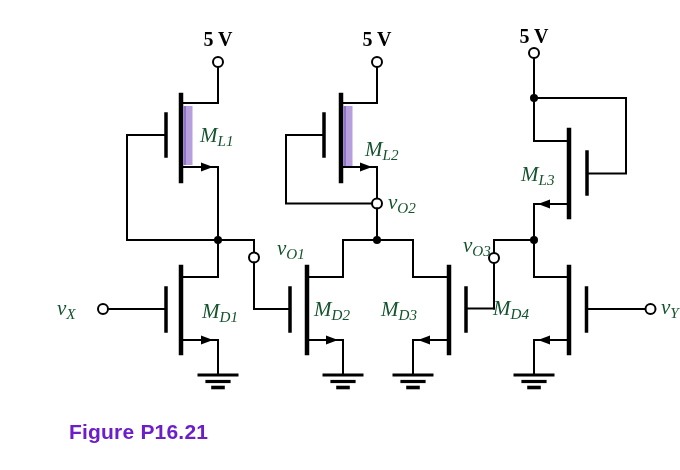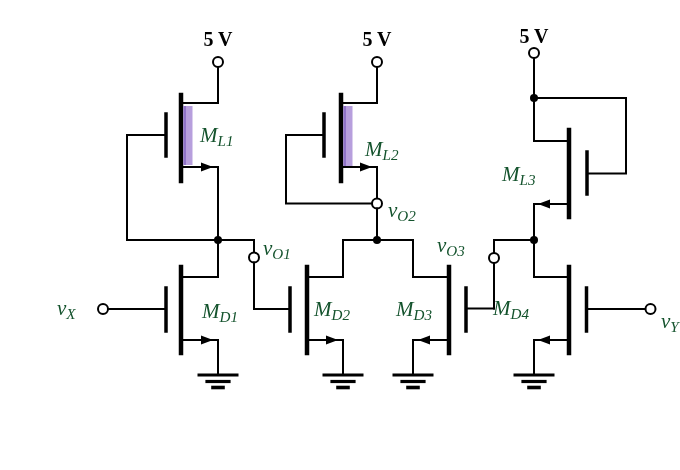--- a/index.html
+++ b/index.html
@@ -148,26 +148,27 @@
       </g>
     </g>
   </svg>
 
   <span class="supply" style="left:197px; top:39px">5 V</span>
   <span class="supply" style="left:356px; top:39px">5 V</span>
   <span class="supply" style="left:513px; top:36px">5 V</span>
 
   <span class="lbl" style="left:179px; top:137px"><span>M</span><span class="sub">L1</span></span>
   <span class="lbl" style="left:344px; top:151px"><span>M</span><span class="sub">L2</span></span>
-  <span class="lbl" style="left:481px; top:176px"><span>M</span><span class="sub">L3</span></span>
+  <span class="lbl" style="left:500px; top:176px"><span>M</span><span class="sub">L3</span></span>
   <span class="lbl" style="left:181px; top:313px"><span>M</span><span class="sub">D1</span></span>
   <span class="lbl" style="left:293px; top:311px"><span>M</span><span class="sub">D2</span></span>
-  <span class="lbl" style="left:375px; top:311px"><span>M</span><span class="sub">D3</span></span>
+  <span class="lbl" style="left:360px; top:311px"><span>M</span><span class="sub">D3</span></span>
   <span class="lbl" style="left:472px; top:310px"><span>M</span><span class="sub">D4</span></span>
 
-  <span class="lbl" style="left:242px; top:250px"><span>v</span><span class="sub">O1</span></span>
-  <span class="lbl" style="left:367px; top:212px"><span>v</span><span class="sub">O2</span></span>
-  <span class="lbl" style="left:416px; top:247px"><span>v</span><span class="sub">O3</span></span>
+  <span class="lbl" style="left:256px; top:250px"><span>v</span><span class="sub">O1</span></span>
+  <span class="lbl" style="left:367px; top:204px"><span>v</span><span class="sub">O2</span></span>
+  <span class="lbl" style="left:442px; top:247px"><span>v</span><span class="sub">O3</span></span>
 
   <span class="lbl" style="left:36px; top:310px"><span>v</span><span class="sub">X</span></span>
-  <span class="lbl" style="left:640px; top:323px"><span>v</span><span class="sub">Y</span></span>
+  <span class="lbl" style="left:640px; top:309px"><span>v</span><span class="sub">Y</span></span>
 
+  <span class="caption" style="left: 48px; top: 432px; color: rgb(108, 30, 201);">Figure P16.21</span>
 </div>
 
 </body></html>

